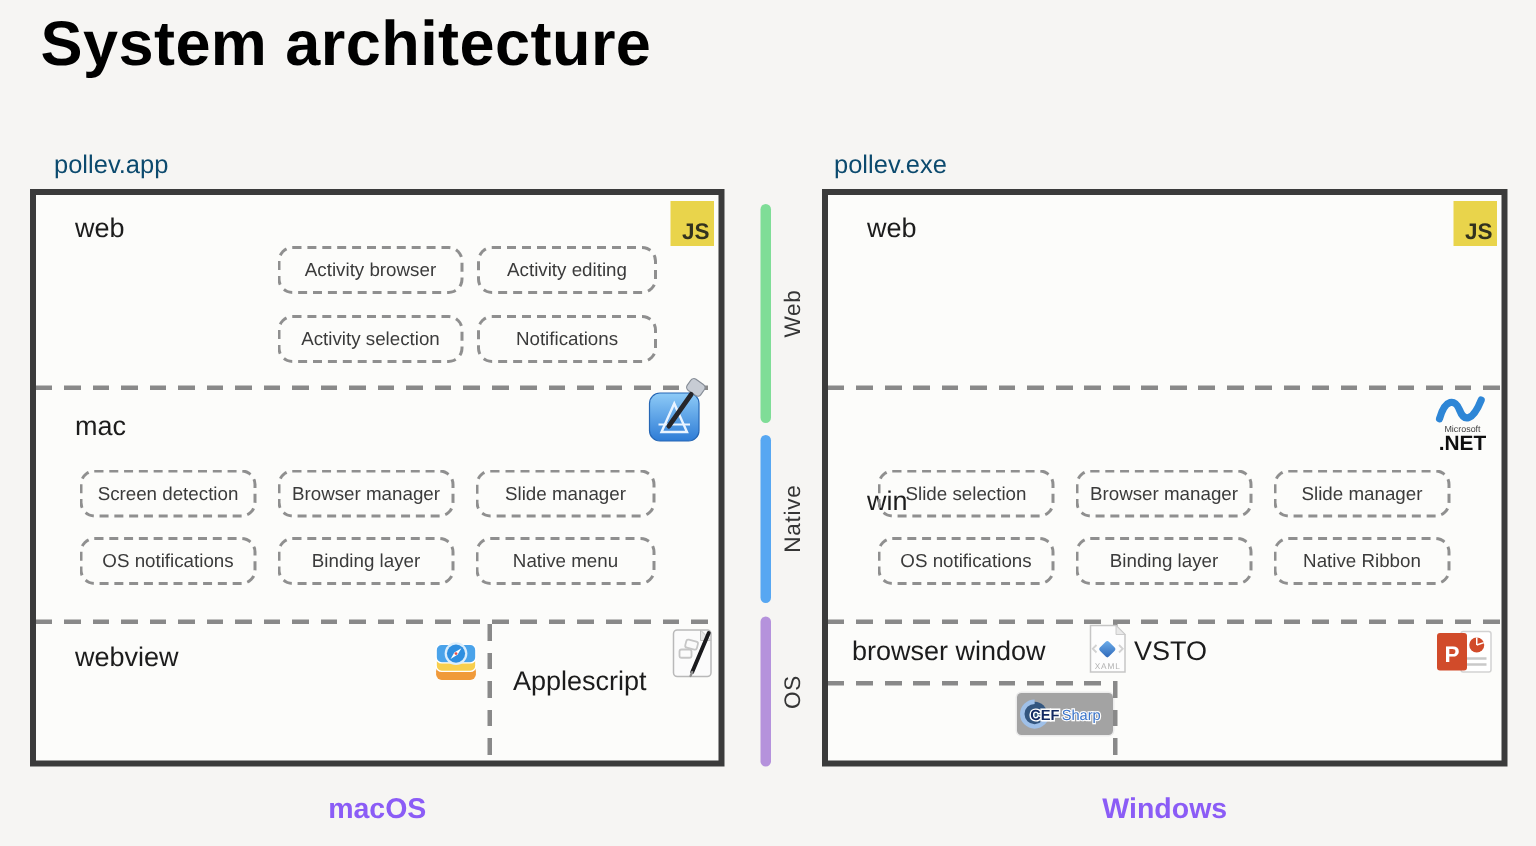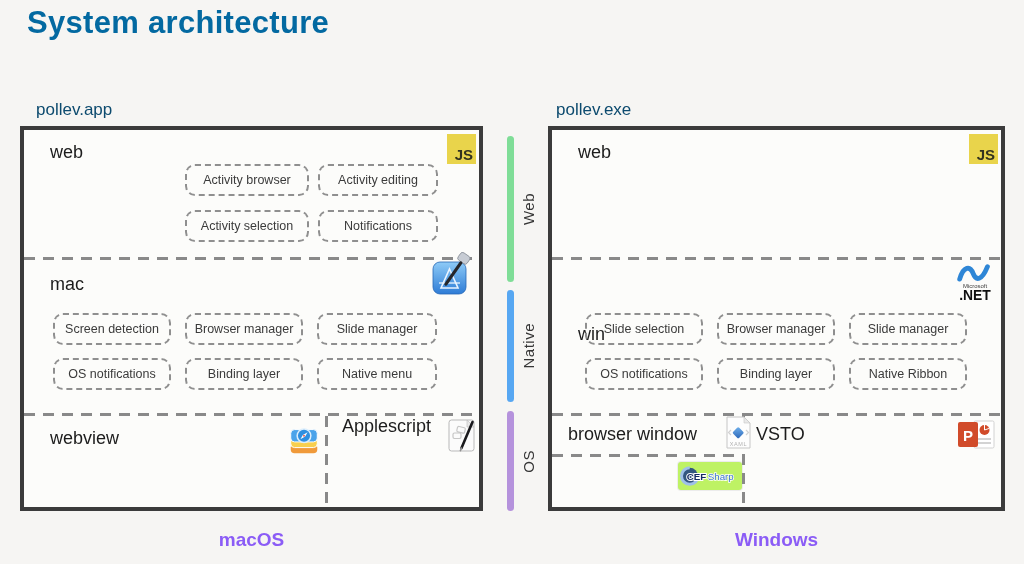--- a/index.html
+++ b/index.html
@@ -1,18 +1,18 @@
 <!DOCTYPE html>
 <html><head>
 <meta charset="utf-8">
 <style>
   html,body{margin:0;padding:0;}
   body{width:1024px;height:564px;overflow:hidden;font-family:"Liberation Sans",sans-serif;}
   .canvas{position:relative;width:1024px;height:564px;background:#f6f5f3;}
-  #title{position:absolute;left:27px;top:5px;font-size:31px;font-weight:bold;color:#0369a1;letter-spacing:.3px;}
+  #title{position:absolute;left:27px;top:5px;font-size:42px;font-weight:bold;color:#000000;letter-spacing:.3px;}
   .app-label{position:absolute;font-size:17px;color:#0c4a6e;}
   #mac-app-label{left:36px;top:100px;}
   #win-app-label{left:556px;top:100px;}
   .box{position:absolute;top:126px;height:385px;border:4px solid #3b3b3b;background:#fcfcfa;box-sizing:border-box;}
   #mac-box{left:20px;width:463px;}
   #win-box{left:548px;width:457px;}
   .layer{position:absolute;left:0;right:0;}
   .layer-web{top:0;height:127px;}
   .layer-native{top:130px;height:153px;}
   .layer-os{top:286px;bottom:0;}
@@ -39,21 +39,21 @@
   #legend-web{top:136px;height:146px;}
   #legend-native{top:290px;height:112px;}
   #legend-os{top:411px;height:100px;}
   #legend-web .legend-bar{background:#7fdd97;}
   #legend-native .legend-bar{background:#57a7f2;}
   #legend-os .legend-bar{background:#b592dc;}
   .legend-label{writing-mode:vertical-rl;transform:rotate(180deg);font-size:15px;color:#353535;letter-spacing:.5px;}
   .platform-caption{position:absolute;top:529px;text-align:center;font-weight:bold;font-size:19px;color:#8b5cf6;}
   #mac-caption{left:20px;width:463px;}
   #win-caption{left:548px;width:457px;}
-  .cefsharp-logo{position:absolute;width:64px;height:28px;background:#bef264;border-radius:3px;
+  .cefsharp-logo{position:absolute;width:64px;height:28px;background:#a3a3a3;border-radius:3px;
                  box-shadow:0 0 0 1px #ececec;display:flex;align-items:center;justify-content:center;}
   .z2{z-index:2;}
 </style>
 </head>
 <body>
 
 <div class="canvas">
 
   <div id="title">System architecture</div>
 
@@ -108,21 +108,21 @@
       <svg class="icon" style="left:262px;top:6px;" width="36" height="36" viewBox="0 0 38 38">
         <rect x="5" y="23" width="28" height="10" rx="4" fill="#f09a3a"></rect>
         <rect x="5" y="16" width="28" height="11" rx="4" fill="#f8cf4e" stroke="#ffffff" stroke-width="1"></rect>
         <rect x="5" y="8" width="28" height="13" rx="4" fill="#4aa3ea" stroke="#ffffff" stroke-width="1"></rect>
         <circle cx="19" cy="14.5" r="8" fill="#dceefc"></circle>
         <circle cx="19" cy="14.5" r="6.4" fill="#2f8fe0"></circle>
         <path d="M15.2 18.3 L17.8 13.8 L22.8 10.7 L20.2 15.2 Z" fill="#ffffff"></path>
         <circle cx="19" cy="14.5" r="1" fill="#e8524a"></circle>
       </svg>
       <div class="vdash" style="left:301px;"></div>
-      <div class="cell-label" style="left:318px;top:0;text-align:right;">Applescript</div>
+      <div class="cell-label" style="left:318px;top:28px;text-align:right;">Applescript</div>
       <svg class="icon" style="left:423px;top:2px;" width="31" height="35" viewBox="0 0 31 35">
         <rect x="2" y="2" width="25" height="31" rx="2.5" fill="#fbfbfb" stroke="#b9b9b9"></rect>
         <path d="M20 2 L27 9 L20 9 Z" fill="#e8e8e8" stroke="#bbbbbb" stroke-width="0.6"></path>
         <rect x="6" y="15" width="8" height="5.5" rx="1.4" fill="none" stroke="#c6c6c6" stroke-width="1.2"></rect>
         <rect x="10" y="9" width="8" height="5.5" rx="1.4" fill="none" stroke="#c6c6c6" stroke-width="1.2" transform="rotate(14 14 12)"></rect>
         <line x1="25.5" y1="4" x2="14.5" y2="30" stroke="#1a1a1d" stroke-width="2.6" stroke-linecap="round"></line>
         <line x1="14.5" y1="30" x2="13.4" y2="32.6" stroke="#8f8f8f" stroke-width="1.6" stroke-linecap="round"></line>
       </svg>
     </div>
   </div>

